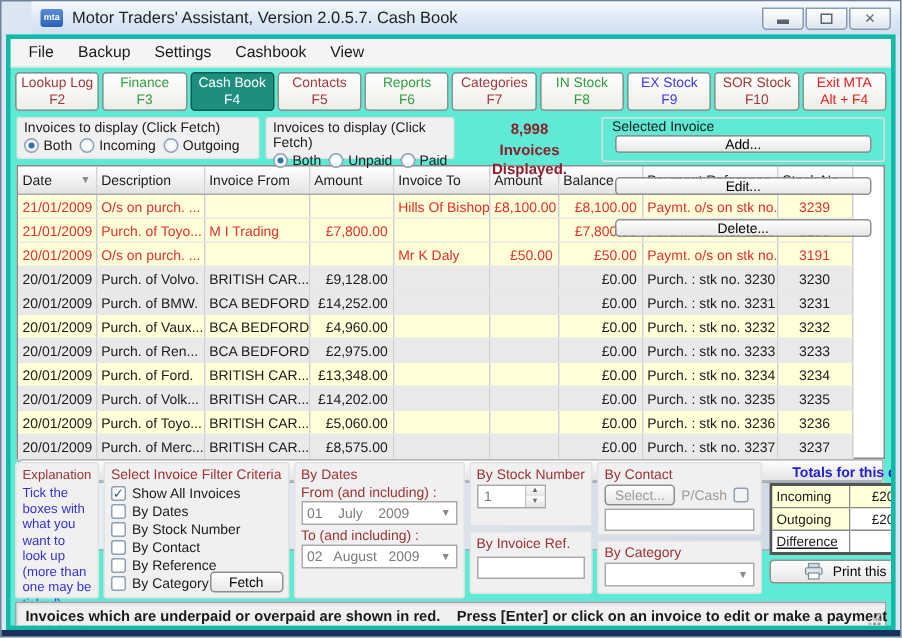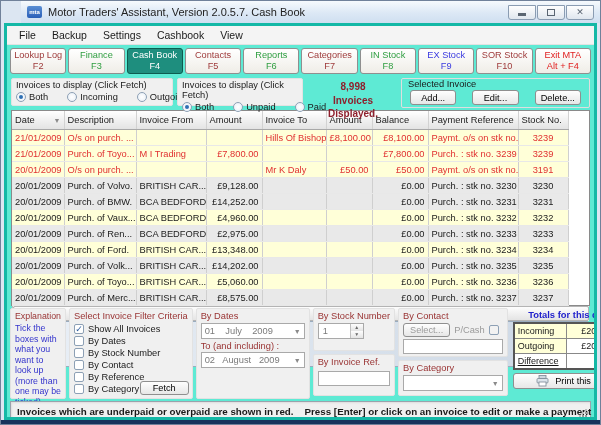--- a/index.html
+++ b/index.html
@@ -23,29 +23,29 @@
   .client{position:absolute;left:3px;right:3px;top:22px;bottom:4px;background:#5eead4;border:3px solid #14b8a6;box-sizing:border-box;overflow:hidden;}
   .menubar{height:18px;display:flex;align-items:center;background:#f4f4f4;border-bottom:1px solid #e2e2e2;padding-left:4px;font-size:10.5px;}
   .mitem{padding:1px 8px;}
   .toolbar{height:30px;display:flex;gap:2px;align-items:center;padding:1px 3px;}
   .tbtn{flex:1;height:26px;border:1px solid #8f8f8f;border-radius:3px;background:linear-gradient(#ffffff,#efede7);
     display:flex;flex-direction:column;justify-content:center;align-items:center;font-size:9.2px;line-height:1.2;cursor:default;box-sizing:border-box;}
   .tbtn.active{background:#1e8e7e;color:#fff !important;border-color:#0d5c50;}
   
   .filterband{position:relative;height:33px;}
   .rgroup{position:absolute;top:1px;height:28px;border:1px solid #e3e3e3;border-radius:2px;padding:1px 4px;box-sizing:border-box;background:#f0f0f0;}
-  .rrow{display:flex;gap:19px;margin-top:2px;align-items:center;}
+  .rrow{display:flex;gap:5px;margin-top:2px;align-items:center;}
   .ropt{display:flex;align-items:center;}
   .rad{width:10px;height:10px;border-radius:50%;border:1px solid #8da0b5;background:radial-gradient(#fff,#e7eef6);margin-right:3px;box-sizing:border-box;}
   .rad.sel{position:relative;}
   .rad.sel::after{content:"";position:absolute;left:2px;top:2px;width:4px;height:4px;border-radius:50%;background:#2f6fb4;}
   .count{position:absolute;left:300px;top:3px;width:92px;text-align:center;color:#8e1f2c;font-weight:bold;font-size:10px;line-height:1.35;}
   .selgroup{position:absolute;left:394px;right:4px;top:1px;height:30px;border:1px solid #dedede;border-radius:2px;box-sizing:border-box;}
   .sglabel{display:block;margin:0 0 1px 6px;}
-  .selbtns{display:flex;gap:16px;padding:0 8px;}
+  .selbtns{display:flex;gap:16px;padding:0 8px;flex-direction:column;}
   .btn{border:1px solid #8f8f8f;border-radius:3px;background:linear-gradient(#fefefe,#e7e7e7);
     font-family:"Liberation Sans",sans-serif;font-size:9.2px;padding:1px 8px;cursor:default;}
   .selbtn{flex:1;height:15px;padding:0;}
   
   .tablewrap{margin:0 4px;height:196px;background:#fff;border:1px solid #8a8a8a;display:flex;box-sizing:border-box;flex-direction:column;}
   table{border-collapse:collapse;table-layout:fixed;width:556px;font-size:9.3px;}
   th{height:18px;background:linear-gradient(#ffffff,#e3e3e3);border-right:1px solid #d2d2d2;border-bottom:1px solid #a8a8a8;
     font-weight:normal;text-align:left;padding:0 3px;overflow:hidden;white-space:nowrap;}
   th .thwrap{display:flex;align-items:center;justify-content:space-between;}
   .sortarrow{font-size:7px;color:#8a8a8a;margin-left:2px;}
@@ -457,20 +457,21 @@
             <div class="crow">
               <span class="cb"></span>
               <span>By Category</span>
             </div>
           </div>
         <button class="btn fetch">Fetch</button>
       </div>
 
       <div class="grp dates">
         <div class="gtitle">By Dates</div>
+        <div class="flabel">From (and including) :</div>
         <div class="ddl">
           <span>01    July    2009</span>
           <span class="ddarrow">▼</span>
         </div>
         <div class="flabel">To (and including) :</div>
         <div class="ddl">
           <span>02   August   2009</span>
           <span class="ddarrow">▼</span>
         </div>
       </div>

